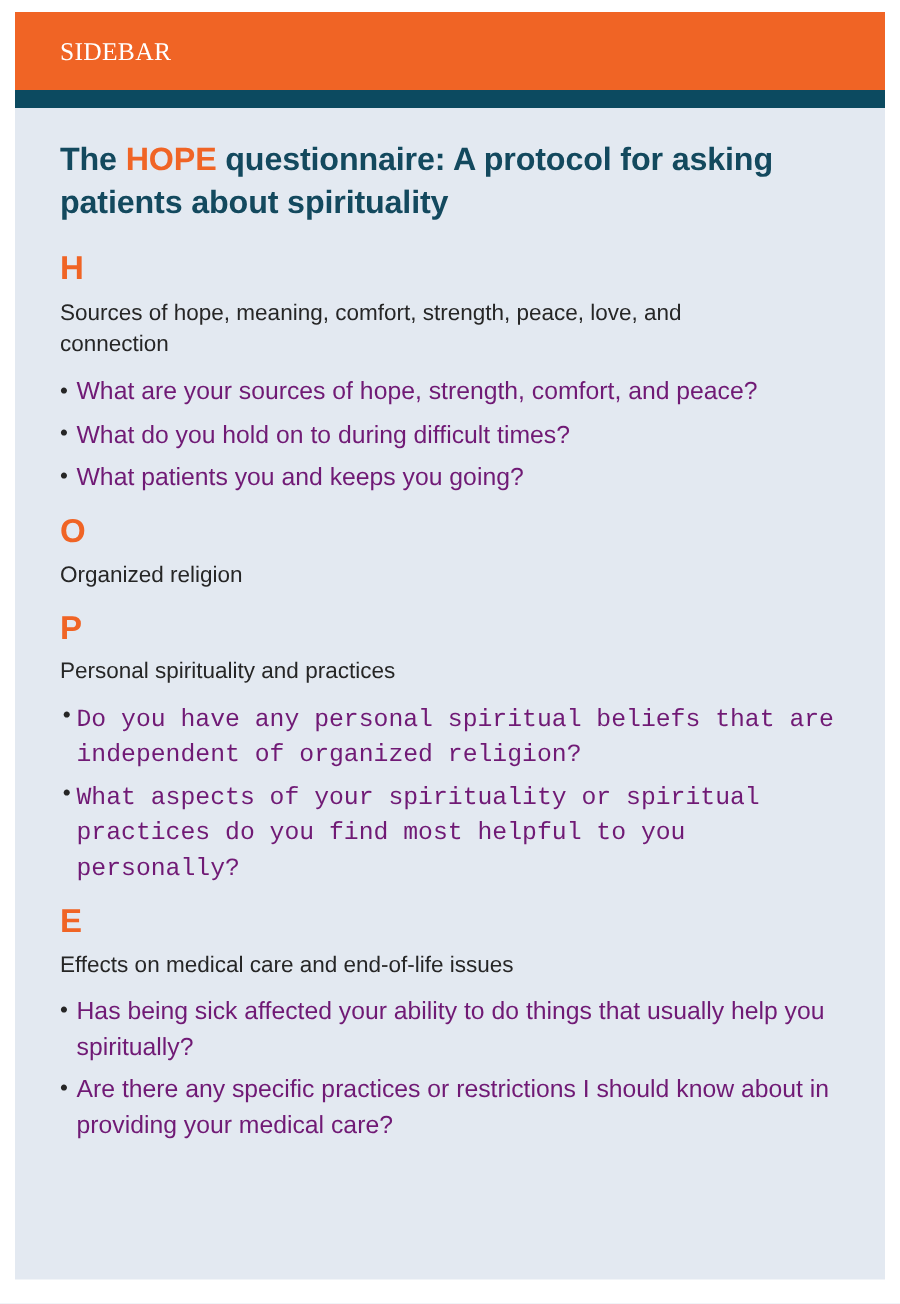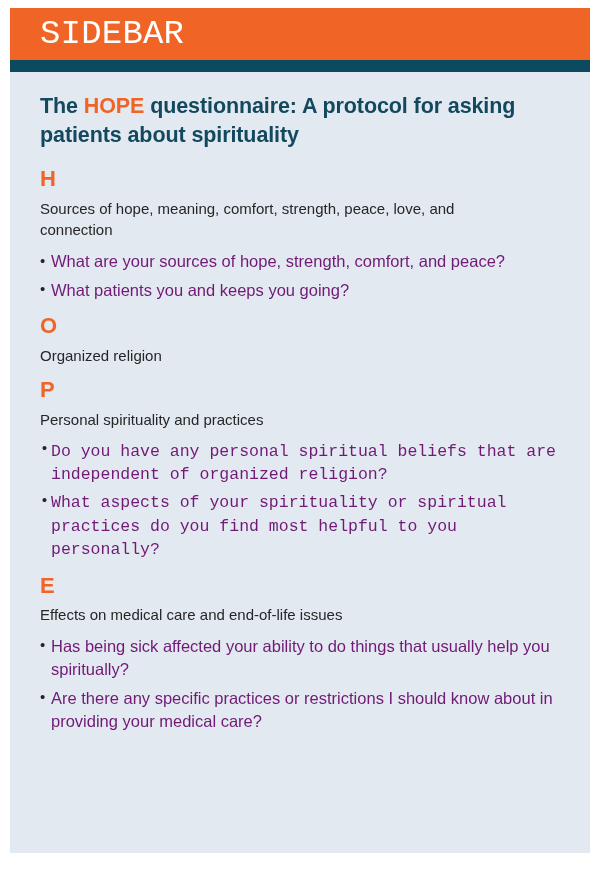--- a/index.html
+++ b/index.html
@@ -30,25 +30,25 @@
     height: 52px;
     background: #f06425;
     display: flex;
     align-items: center;
     padding-left: 30px;
     box-sizing: border-box;
   }
 
   .header-label {
     color: #ffffff;
-    font-size: 34px;
+    font-size: 17px;
     font-weight: 400;
     letter-spacing: 0.2px;
     line-height: 1;
-    font-family: Liberation Mono, monospace;
+    font-family: Liberation Serif, serif;
   }
 
   .header-rule {
     height: 12px;
     background: #0c4a60;
   }
 
   .card-body {
     padding: 20px 26px 18px 30px;
     box-sizing: border-box;
@@ -133,20 +133,21 @@
 
     <h2 class="card-title">
       <span>The </span><span class="accent">HOPE</span><span> questionnaire: A protocol for asking patients about spirituality</span>
     </h2>
 
     <div class="section section-h">
       <div class="section-letter">H</div>
       <p class="section-desc">Sources of hope, meaning, comfort, strength, peace, love, and connection</p>
       <ul class="question-list">
         <li class="question-item">What are your sources of hope, strength, comfort, and peace?</li>
+        <li class="question-item">What do you hold on to during difficult times?</li>
         <li class="question-item">What patients you and keeps you going?</li>
       </ul>
     </div>
 
     <div class="section section-o">
       <div class="section-letter">O</div>
       <p class="section-desc">Organized religion</p>
     </div>
 
     <div class="section section-p">

